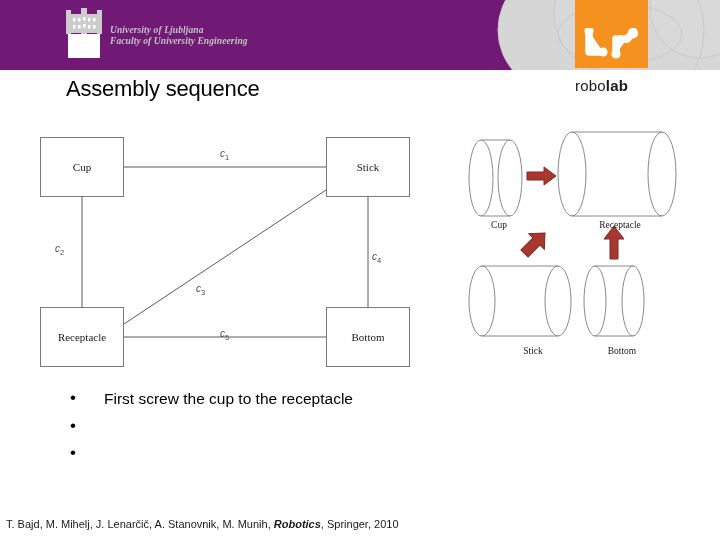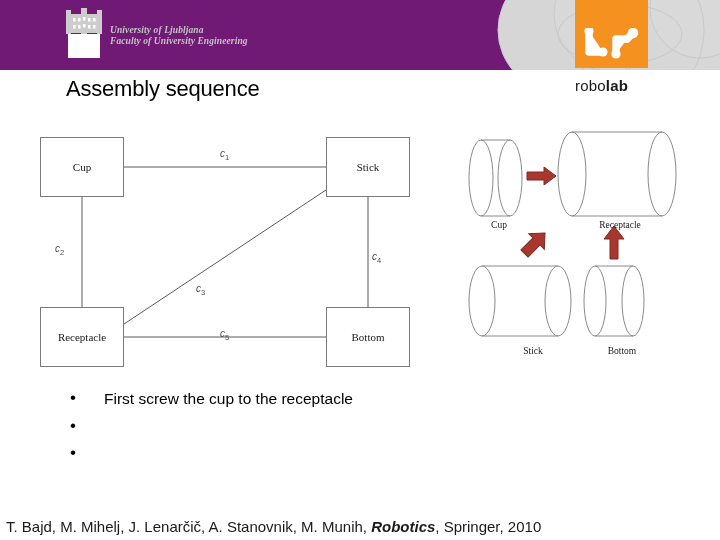--- a/index.html
+++ b/index.html
@@ -182,21 +182,21 @@
     color: #000;
     max-width: 470px;
     text-align: center;
   }
 
   
   #footer {
     position: absolute;
     left: 6px; top: 518px;
     font-family: "Liberation Sans", sans-serif;
-    font-size: 15px;
+    font-size: 11px;
     color: #1a1a1a;
     white-space: nowrap;
   }
   #footer i { font-style: italic; font-weight: bold; }
 </style>
 </head>
 <body>
 
 <div id="header-band">
   <svg id="header-deco" viewBox="0 0 720 70" xmlns="http://www.w3.org/2000/svg">

